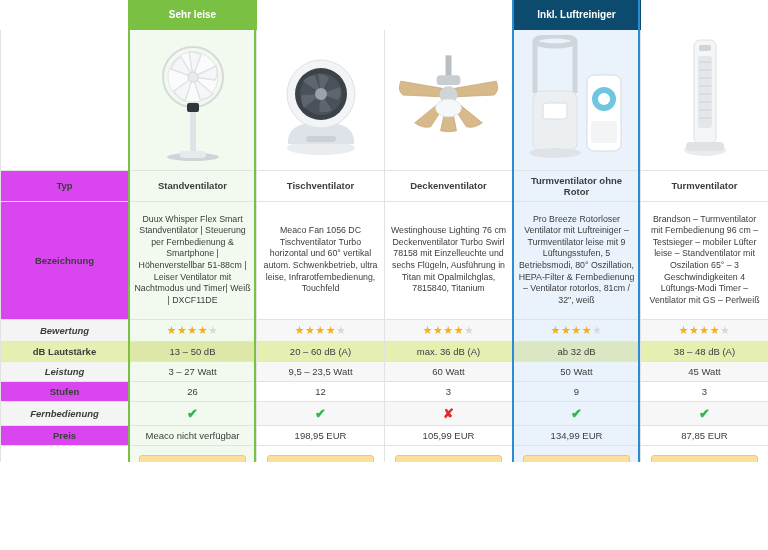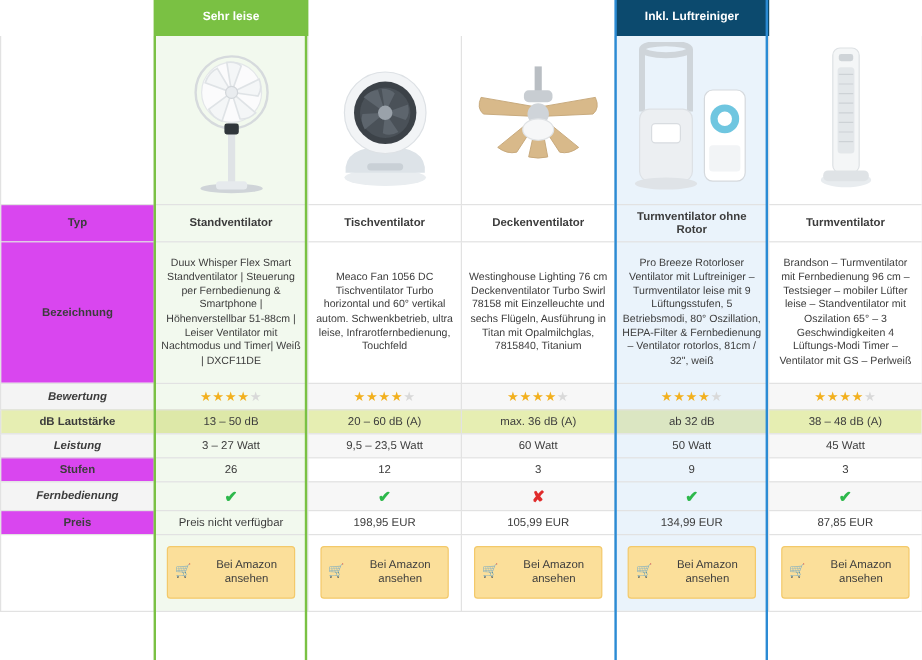--- a/index.html
+++ b/index.html
@@ -6,21 +6,21 @@
   html, body {
     margin: 0;
     padding: 0;
     width: 768px;
     height: 550px;
     background: #ffffff;
     font-family: "Liberation Sans", sans-serif;
   }
   #sheet {
     width: 768px;
-    height: 550px;
+    height: 462px;
     position: relative;
     overflow: hidden;
   }
   table.cmp {
     width: 768px;
     border-collapse: collapse;
     table-layout: fixed;
     font-size: 9.5px;
     color: #3c3c3c;
   }
@@ -322,21 +322,21 @@
         <td class="label">Fernbedienung</td>
         <td class="hl-green"><span class="check">✔</span></td>
         <td><span class="check">✔</span></td>
         <td><span class="cross">✘</span></td>
         <td class="hl-blue"><span class="check">✔</span></td>
         <td><span class="check">✔</span></td>
       </tr>
 
       <tr>
         <td class="label plain">Preis</td>
-        <td class="hl-green">Preis nicht verfügbar</td>
+        <td class="hl-green">Meaco nicht verfügbar</td>
         <td>198,95 EUR</td>
         <td>105,99 EUR</td>
         <td class="hl-blue">134,99 EUR</td>
         <td>87,85 EUR</td>
       </tr>
 
       <tr class="cta-row">
         <td></td>
 
         <td class="hl-green">

